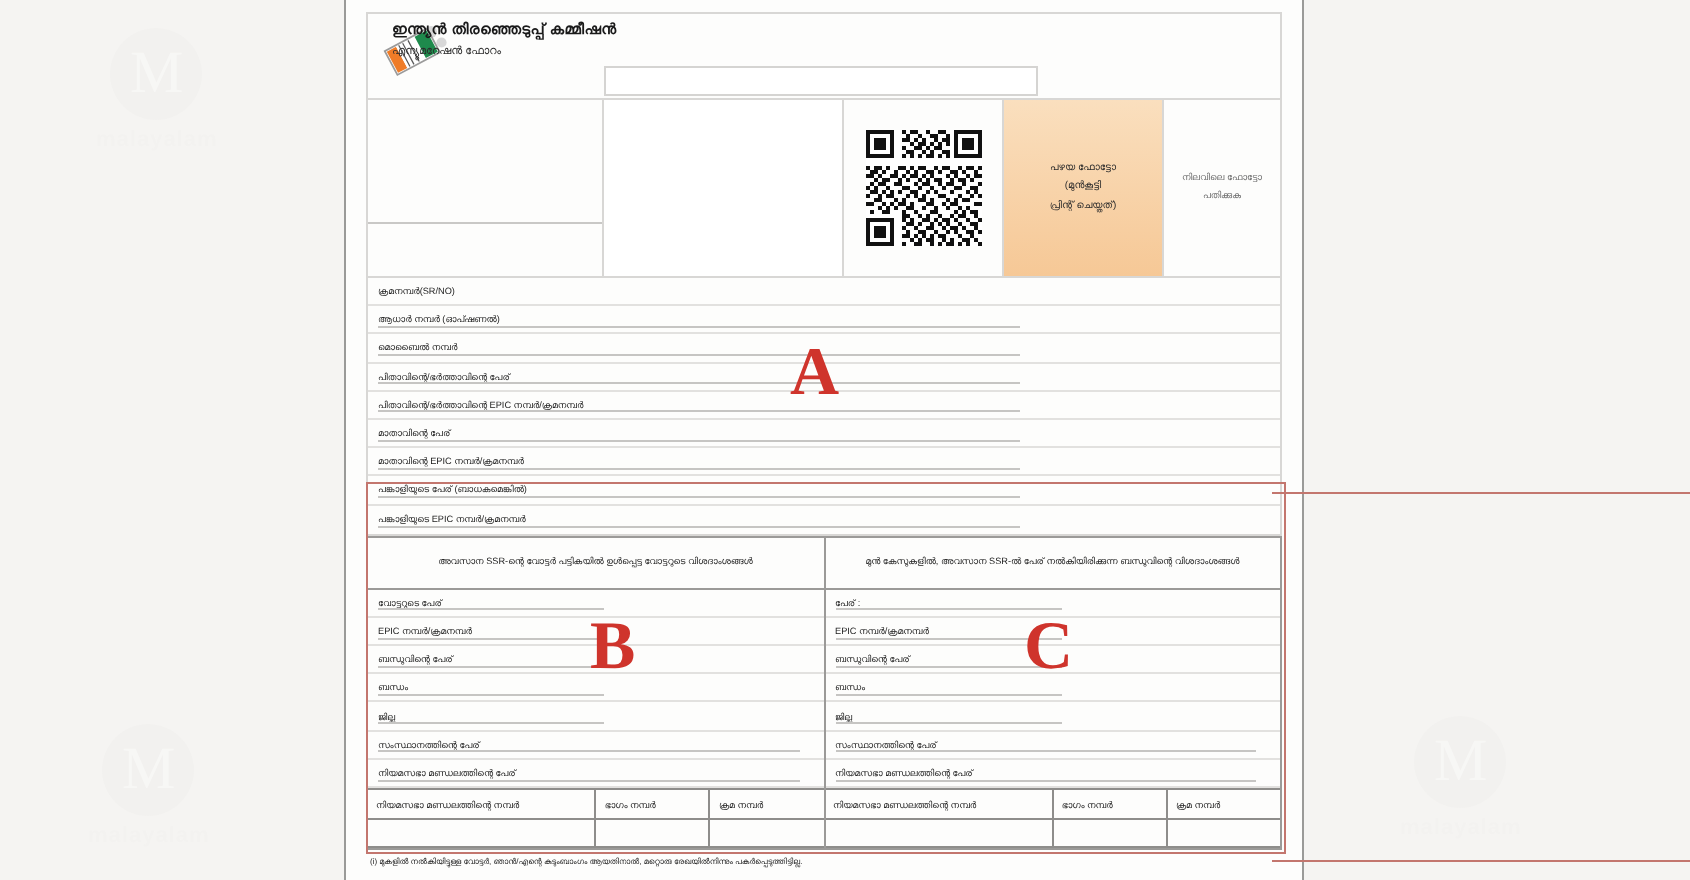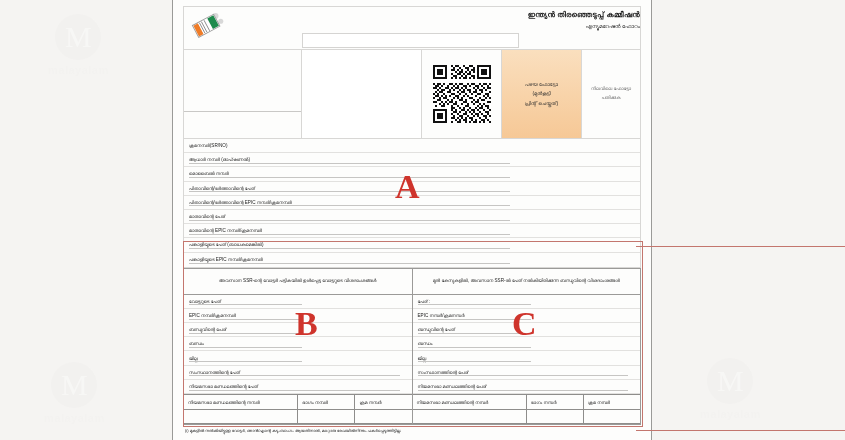--- a/index.html
+++ b/index.html
@@ -22,21 +22,21 @@
 
   
   .sheet{position:absolute;left:172px;top:0;width:480px;height:440px;
       background:#fdfdfc;border-left:1px solid #9a9a98;border-right:1px solid #9a9a98;
       box-sizing:border-box;}
   .sheet-inner{position:absolute;left:10px;top:6px;right:10px;bottom:0;}
 
   
   .hdr{position:relative;height:42px;border:1px solid #d8d7d5;border-bottom:none;}
   .logo{position:absolute;left:6px;top:3px;width:36px;height:30px;}
-  .title-wrap{position:absolute;left:0;right:0;top:3px;text-align:right;}
+  .title-wrap{position:absolute;left:12px;right:0;top:3px;text-align:left;}
   .title{font-size:7.5px;color:#1a1a1a;font-weight:bold;letter-spacing:.2px;}
   .subtitle{font-size:5.5px;color:#2a2a2a;margin-top:3px;}
   .title-box{position:absolute;left:118px;top:26px;width:215px;height:13px;
       border:1px solid #d5d4d2;background:#fff;}
 
   
   .strip{position:relative;height:88px;border:1px solid #d8d7d5;display:flex;}
   .cellbox{border-right:1px solid #d8d7d5;box-sizing:border-box;position:relative;}
   .box-a{width:118px;}
   .box-a .top{height:62px;border-bottom:1px solid #c9c8c6;box-sizing:border-box;}

